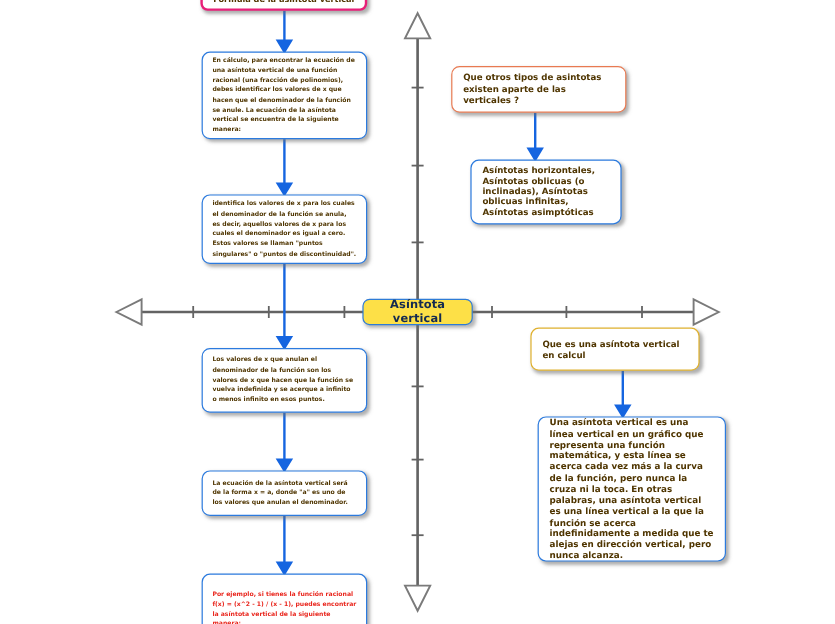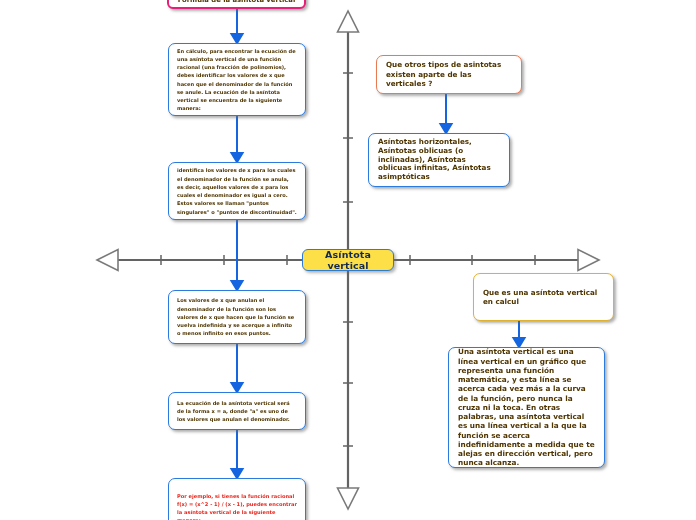--- a/index.html
+++ b/index.html
@@ -28,22 +28,22 @@
     left:167px;top:-16px;width:139px;height:25px;
     align-items:flex-end;justify-content:center;text-align:center;
     font-size:6.8px;padding:3px 5px;
   }
   .s1{left:168px;top:43px;width:138px;height:73px;}
   .s2{left:168px;top:162px;width:138px;height:58px;}
   .s3{left:168px;top:290px;width:138px;height:54px;}
   .s4{left:168px;top:392px;width:138px;height:38px;}
   .s5{left:168px;top:478px;width:138px;height:60px;}
   .qA{left:376px;top:55px;width:146px;height:39px;}
-  .aB{left:368px;top:133px;width:142px;height:54px;}
-  .qC{left:473px;top:273px;width:141px;height:48px;}
+  .aB{left:392px;top:133px;width:126px;height:54px;}
+  .qC{left:442px;top:273px;width:141px;height:36px;}
   .aD{left:448px;top:347px;width:157px;height:121px;}
   .center-node{
     left:302px;top:249px;width:92px;height:22px;
     background:#fde047;border:1.6px solid #2e7bd6;border-radius:6px;
     justify-content:center;text-align:center;
     font-size:9.5px;color:#132a50;letter-spacing:0.1px;
     box-shadow:2px 2px 3px rgba(110,110,110,0.5);
   }
 </style>
 </head>

